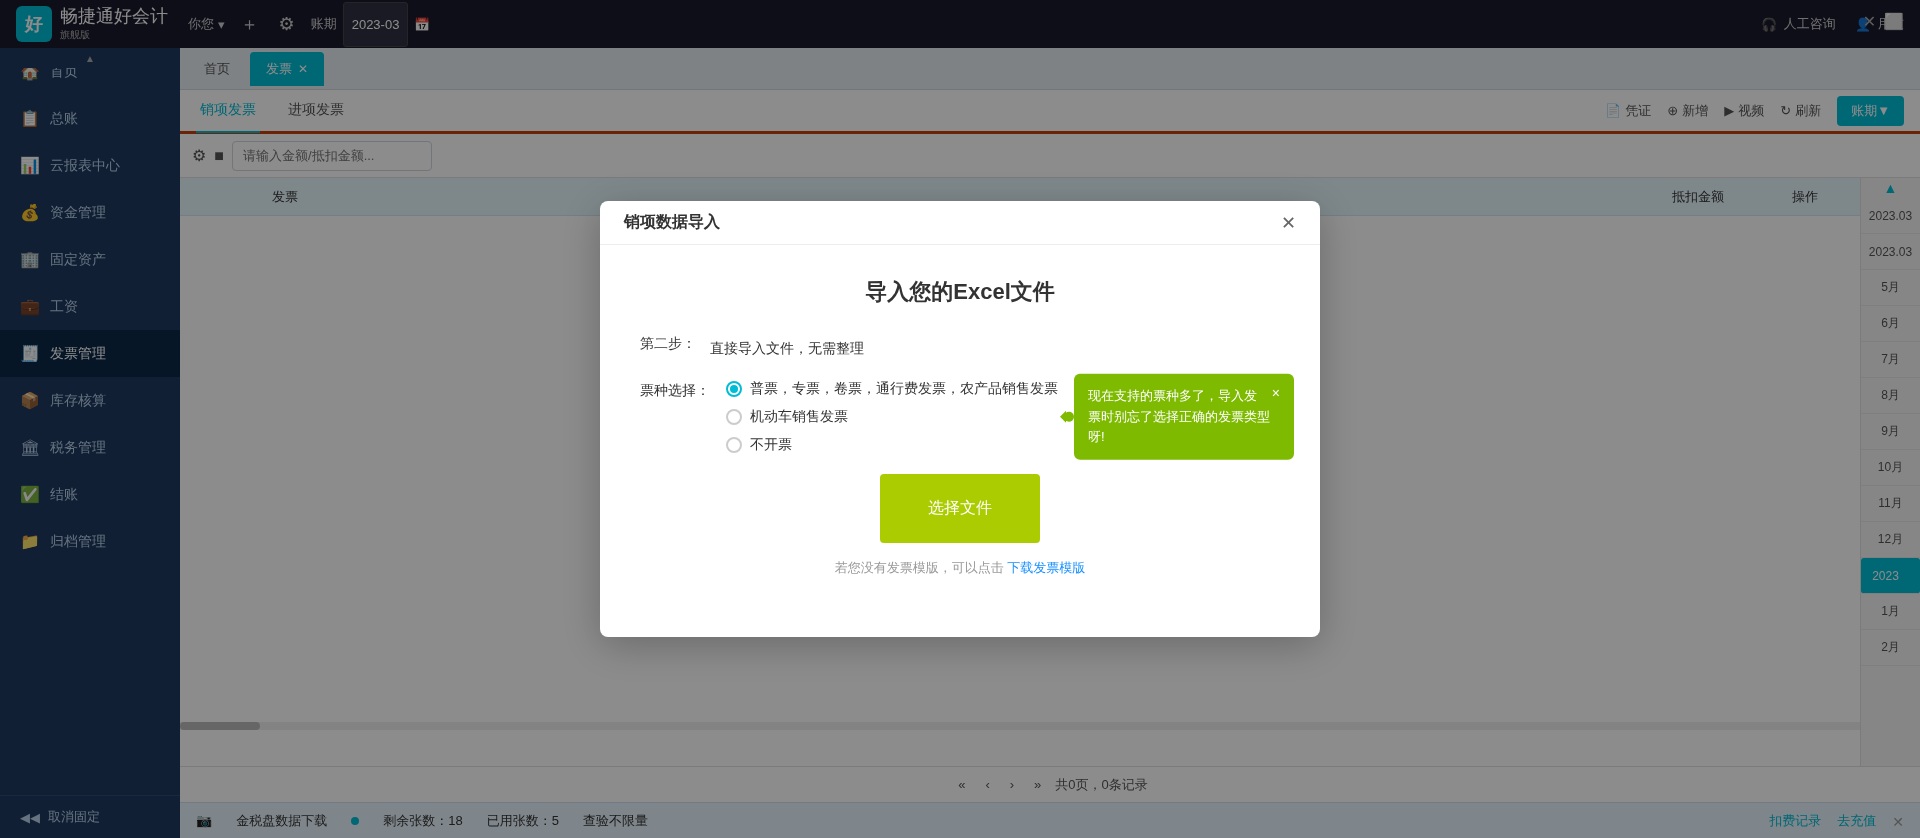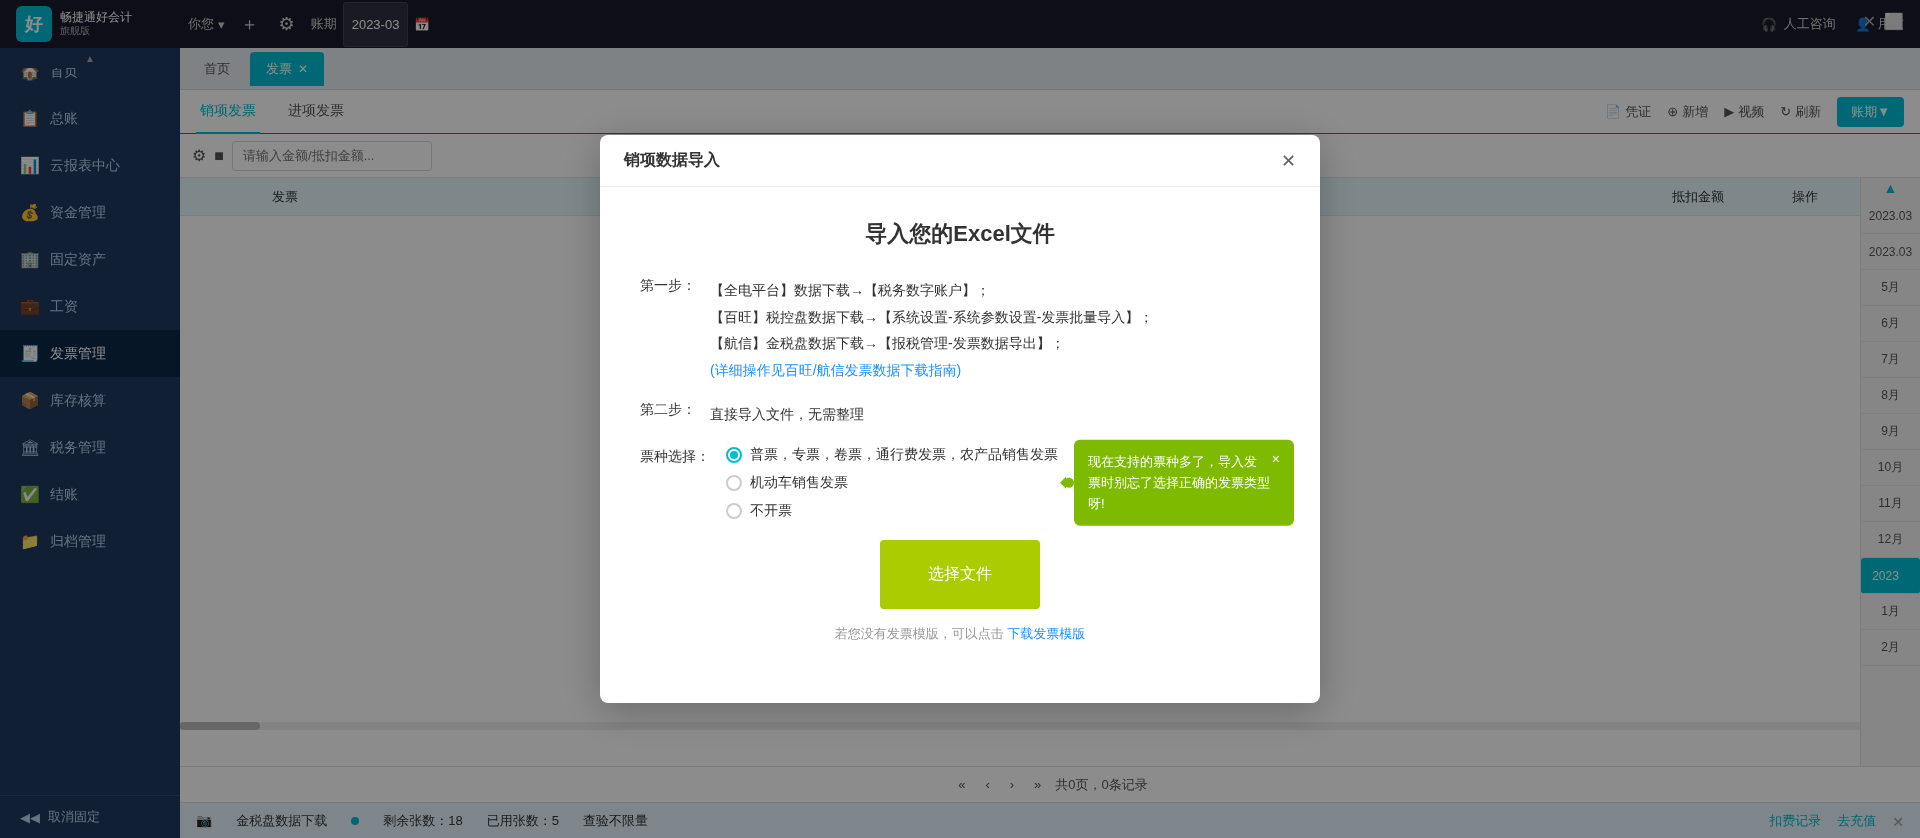--- a/index.html
+++ b/index.html
@@ -21,21 +21,21 @@
       align-items: center;
       gap: 8px;
     }
     .logo-icon {
       width: 36px; height: 36px;
       background: #00bcd4;
       border-radius: 6px;
       display: flex; align-items: center; justify-content: center;
       color: white; font-size: 18px; font-weight: bold;
     }
-    .logo-text { color: white; font-size: 12px; line-height: 1.2; }
+    .logo-text { color: white; font-size: 18px; line-height: 1.2; }
     .logo-sub { color: #aaa; font-size: 10px; }
     .topbar-account {
       color: #ccc;
       font-size: 13px;
       display: flex; align-items: center; gap: 4px;
       cursor: pointer;
     }
     .topbar-btn {
       color: #ccc;
       font-size: 18px;
@@ -136,21 +136,21 @@
     .tab-close { font-size: 12px; cursor: pointer; }
 
     
     .toolbar {
       height: 44px;
       background: white;
       display: flex;
       align-items: center;
       padding: 0 16px;
       gap: 16px;
-      border-bottom: 1px solid #c2410c;
+      border-bottom: 3px solid #c2410c;
     }
     .toolbar-sub-tabs { display: flex; gap: 24px; }
     .toolbar-sub-tab {
       font-size: 14px;
       color: #555;
       cursor: pointer;
       padding: 0 4px;
       border-bottom: 2px solid transparent;
       height: 44px;
       display: flex; align-items: center;
@@ -274,21 +274,21 @@
     }
     .modal {
       background: white;
       border-radius: 8px;
       width: 720px;
       box-shadow: 0 8px 40px rgba(0,0,0,0.25);
       position: relative;
       padding-bottom: 40px;
     }
     .modal-header {
-      height: 52px;
+      height: 44px;
       display: flex; align-items: center; justify-content: space-between;
       padding: 0 24px;
       border-bottom: 1px solid #eee;
     }
     .modal-title { font-size: 16px; font-weight: bold; color: #333; }
     .modal-close { font-size: 18px; cursor: pointer; color: #666; }
     .modal-body { padding: 32px 40px 20px; }
     .modal-main-title {
       text-align: center;
       font-size: 22px;
@@ -593,31 +593,20 @@
 
 <div class="modal-overlay">
   <div class="modal">
     <div class="modal-header">
       <span class="modal-title">销项数据导入</span>
       <span class="modal-close">✕</span>
     </div>
     <div class="modal-body">
       <div class="modal-main-title">导入您的Excel文件</div>
 
-      <div class="step-row">
-        <span class="step-label">第一步：</span>
-        <div class="step-content">
-          <div>【全电平台】数据下载→【税务数字账户】；</div>
-          <div>【百旺】税控盘数据下载→【系统设置-系统参数设置-发票批量导入】；</div>
-          <div>【航信】金税盘数据下载→【报税管理-发票数据导出】；</div>
-          <div>
-            <span class="step-link">(详细操作见百旺/航信发票数据下载指南)</span>
-          </div>
-        </div>
-      </div>
 
       <div class="step-row">
         <span class="step-label">第二步：</span>
         <span class="step-content">直接导入文件，无需整理</span>
       </div>
 
       <div class="ticket-select-row">
         <span class="ticket-select-label">票种选择：</span>
         <div class="ticket-options" style="position:relative;">
 

